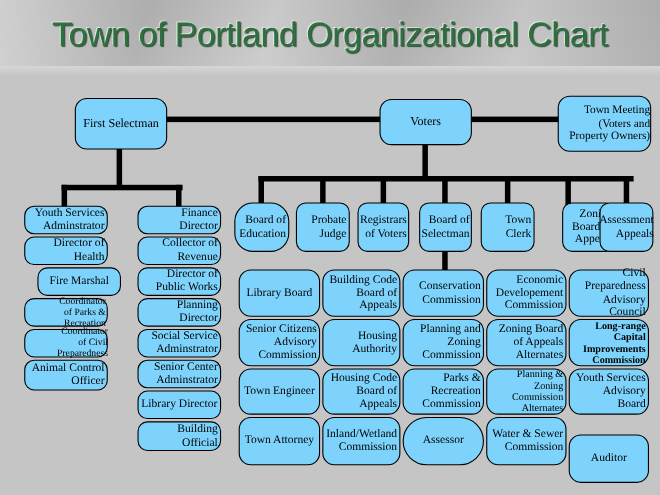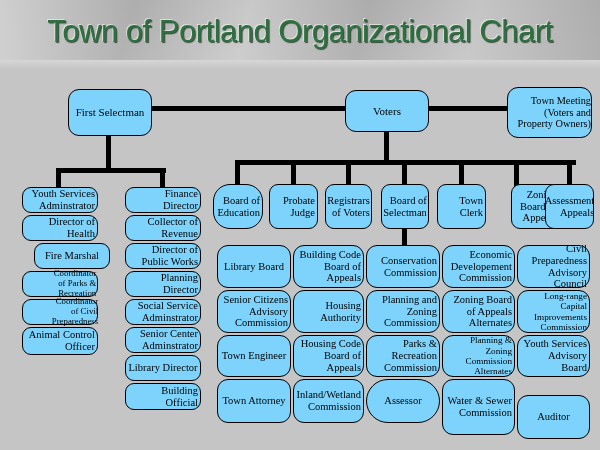--- a/index.html
+++ b/index.html
@@ -93,25 +93,25 @@
 <div class="box r10" style="left:217px;top:245px;width:74px;height:43px;">Library Board</div>
 <div class="box r10" style="left:293px;top:245px;width:71px;height:43px;">Building Code Board of Appeals</div>
 <div class="box r10" style="left:366px;top:245px;width:74px;height:43px;">Conservation Commission</div>
 <div class="box r10" style="left:442px;top:245px;width:73px;height:43px;">Economic Developement Commission</div>
 <div class="box r10" style="left:517px;top:245px;width:73px;height:43px;">Civil Preparedness Advisory Council</div>
 
 <div class="box r10" style="left:217px;top:290px;width:74px;height:43px;">Senior Citizens Advisory Commission</div>
 <div class="box r10" style="left:293px;top:290px;width:71px;height:43px;">Housing Authority</div>
 <div class="box r10" style="left:366px;top:290px;width:74px;height:43px;">Planning and Zoning Commission</div>
 <div class="box r10" style="left:442px;top:290px;width:73px;height:43px;">Zoning Board of Appeals Alternates</div>
-<div class="box r10 xsmall" style="left:517px;top:290px;width:73px;height:43px;">Long-range Capital Improvements Commission</div>
+<div class="box r10 xsmall" style="left:517px;top:290px;width:73px;height:43px;font-weight:bold;">Long-range Capital Improvements Commission</div>
 
 <div class="box r10" style="left:217px;top:335px;width:74px;height:42px;">Town Engineer</div>
 <div class="box r10" style="left:293px;top:335px;width:71px;height:42px;">Housing Code Board of Appeals</div>
 <div class="box r10" style="left:366px;top:335px;width:74px;height:42px;">Parks &amp; Recreation Commission</div>
 <div class="box r10 xsmall" style="left:442px;top:335px;width:73px;height:42px;">Planning &amp; Zoning Commission Alternates</div>
 <div class="box r10" style="left:517px;top:335px;width:73px;height:42px;">Youth Services Advisory Board</div>
 
 <div class="box r10" style="left:217px;top:379px;width:74px;height:44px;">Town Attorney</div>
 <div class="box r10" style="left:293px;top:379px;width:71px;height:44px;">Inland/Wetland Commission</div>
 <div class="box r10" style="left:366px;top:379px;width:74px;height:44px;border-radius:22px;">Assessor</div>
-<div class="box r10" style="left:442px;top:379px;width:73px;height:56px;">Water &amp; Sewer Commission</div>
+<div class="box r10" style="left:442px;top:379px;width:73px;height:44px;">Water &amp; Sewer Commission</div>
 <div class="box r10" style="left:517px;top:379px;width:73px;height:44px;margin-top:16px;">Auditor</div>
 
 </body></html>

